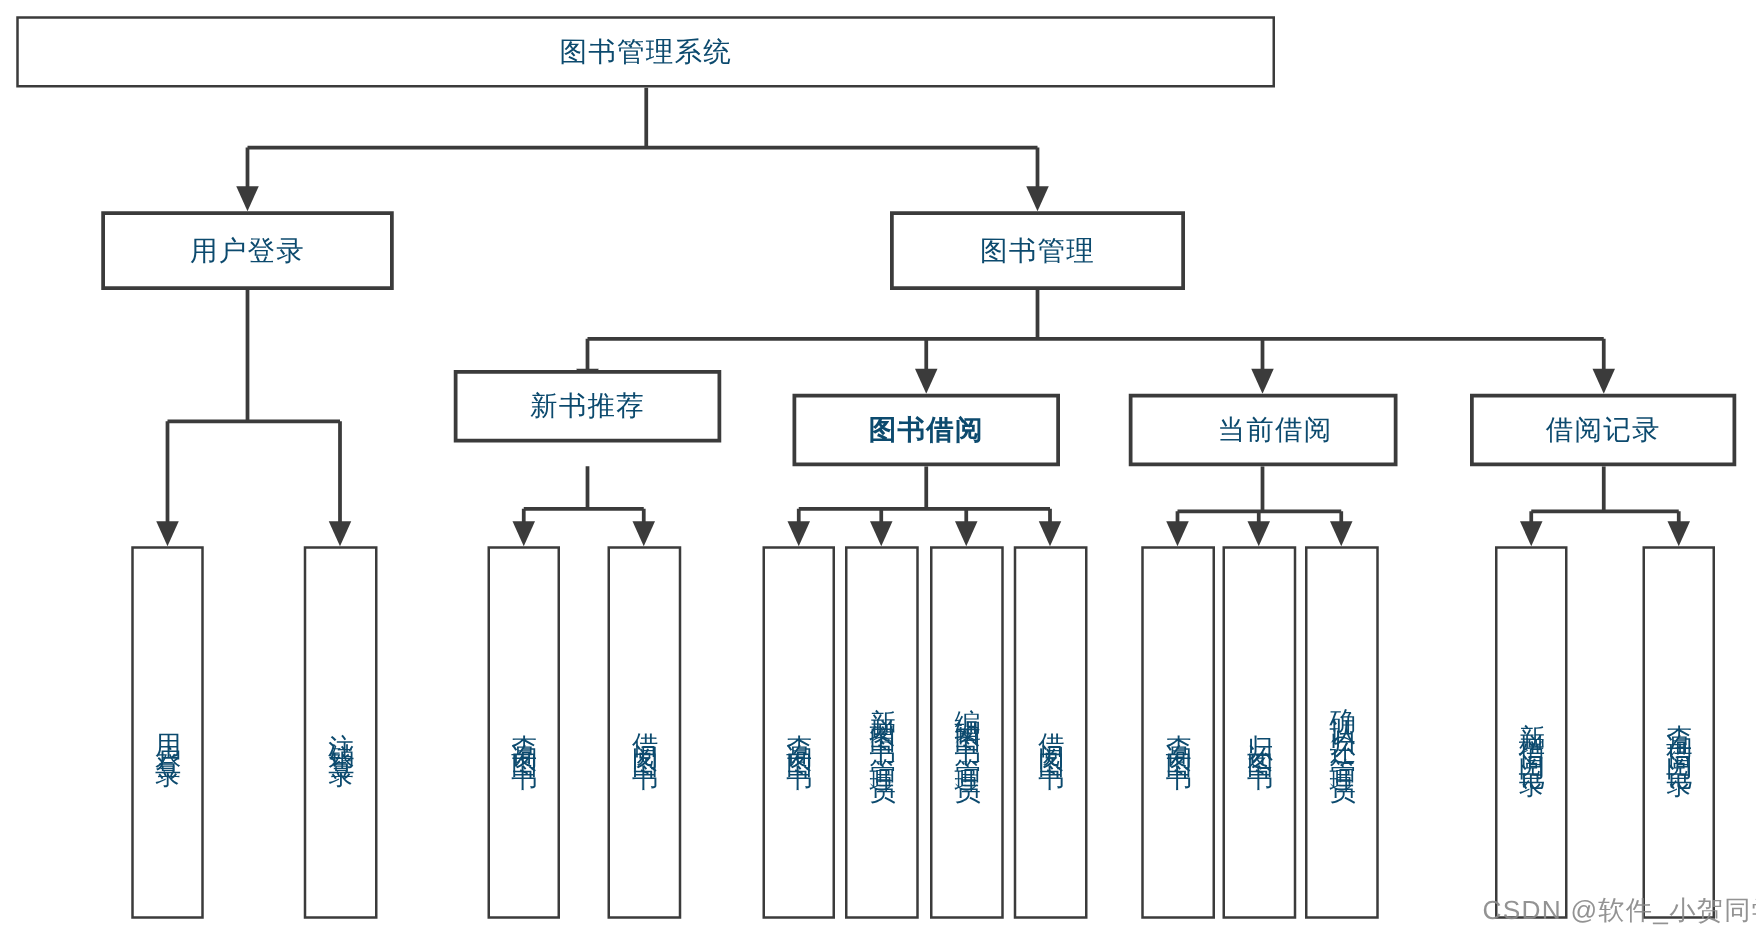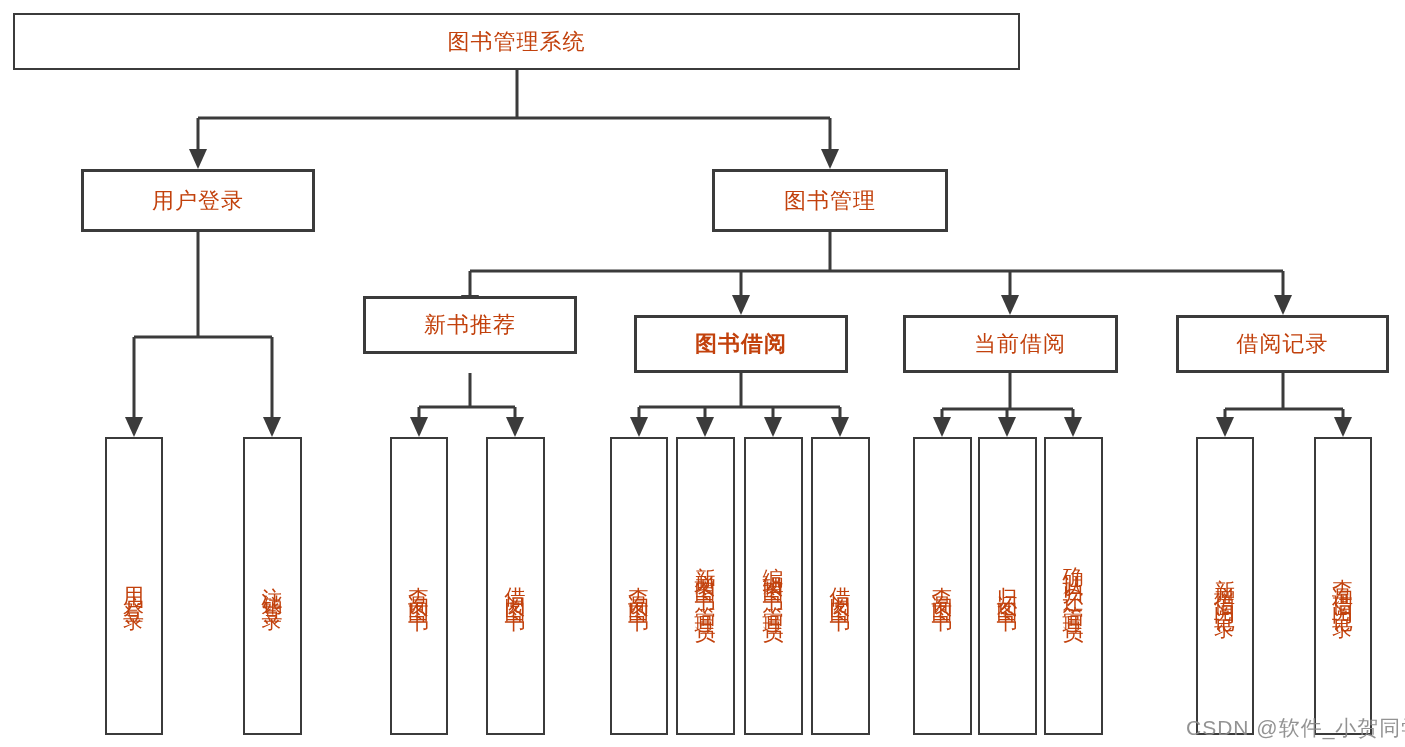--- a/index.html
+++ b/index.html
@@ -14,21 +14,21 @@
   #connectors {
     position: absolute;
     left: 0; top: 0;
     width: 1405px; height: 747px;
   }
   .node {
     position: absolute;
     box-sizing: border-box;
     border: 3px solid #3b3b3b;
     background: #ffffff;
-    color: #c2410c;
+    color: #0c4a6e;
     display: flex;
     align-items: center;
     justify-content: center;
     font-size: 22px;
     letter-spacing: 1px;
     text-align: center;
   }
   .node.root { border-width: 2px; }
   .node.vert {
     border-width: 2px;

